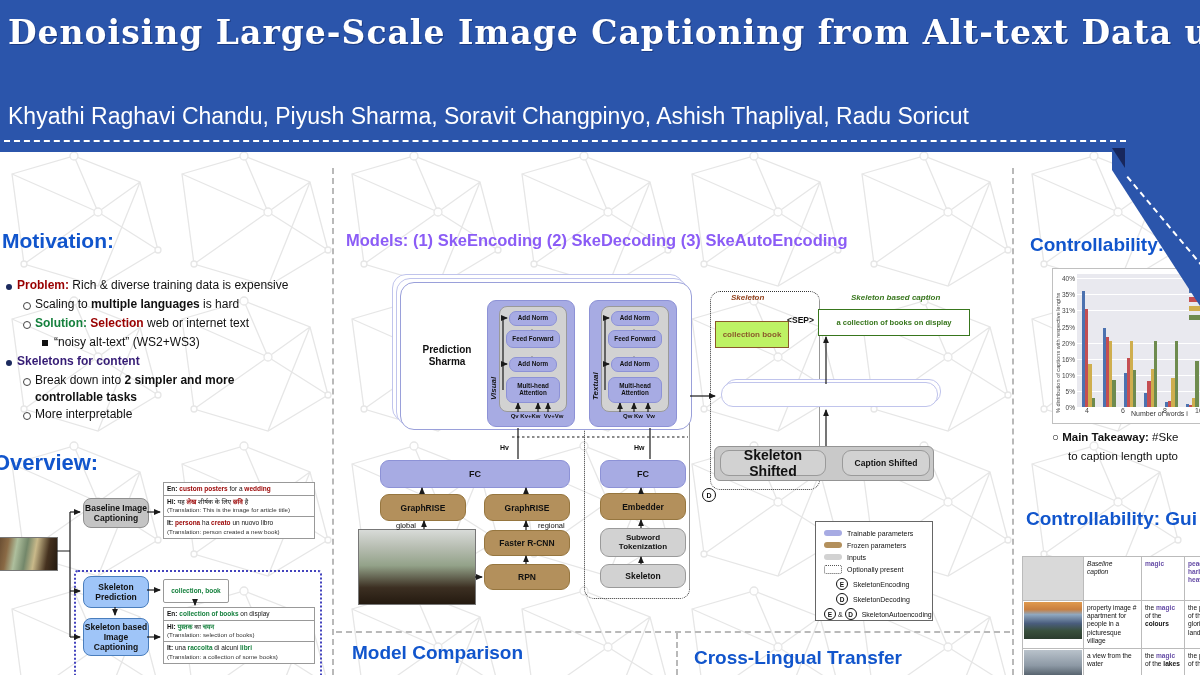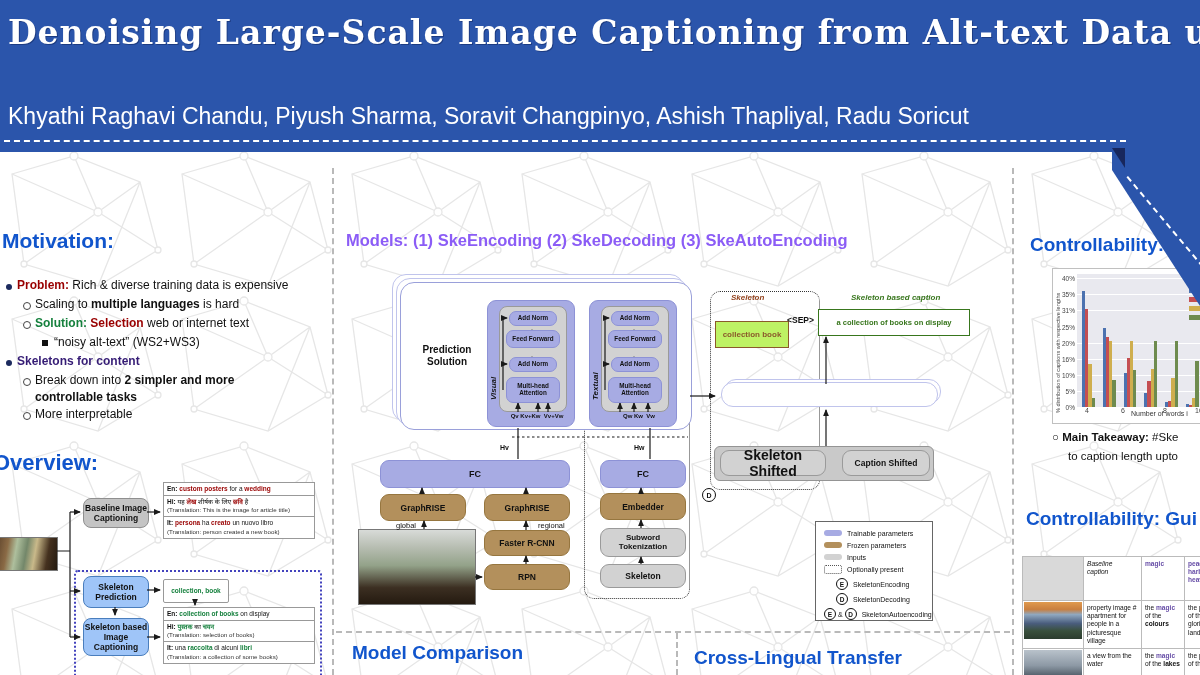--- a/index.html
+++ b/index.html
@@ -188,21 +188,21 @@
     </div>
   </div>
 
   <div class="abs h2m" style="left:346px;top:231px;">Models: (1) SkeEncoding (2) SkeDecoding (3) SkeAutoEncoding</div>
 
   <div class="abs enc-echo" style="left:392px;top:274px;width:290px;height:146px;"></div>
   <div class="abs enc-echo" style="left:396px;top:278px;width:290px;height:146px;"></div>
   <div class="abs enc-outer" style="left:400px;top:282px;width:290px;height:146px;"></div>
   <div class="abs lbl b" style="left:408px;top:344px;width:78px;font-size:10px;text-align:center;line-height:1.15;">
     <span>Prediction</span><br>
-    <span>Solution</span>
+    <span>Sharma</span>
   </div>
 
   <div class="abs purple" style="left:487px;top:300px;width:86px;height:125px;z-index:2;"></div>
   <div class="abs rot" style="left:489px;top:330px;height:70px;">Visual</div>
   <div class="abs gray2" style="left:499px;top:306px;width:66px;height:104px;border-radius:8px;z-index:2;"></div>
   <div class="minipill" style="left:509px;top:311px;width:46px;height:13px;">Add Norm</div>
   <div class="minipill" style="left:506px;top:330px;width:52px;height:16px;">Feed Forward</div>
   <div class="minipill" style="left:509px;top:357px;width:46px;height:13px;">Add Norm</div>
   <div class="minipill" style="left:506px;top:377px;width:52px;height:24px;">Multi-head Attention</div>
   <div class="abs lbl b" style="left:500px;top:413px;width:74px;font-size:6px;text-align:center;color:#111;">

